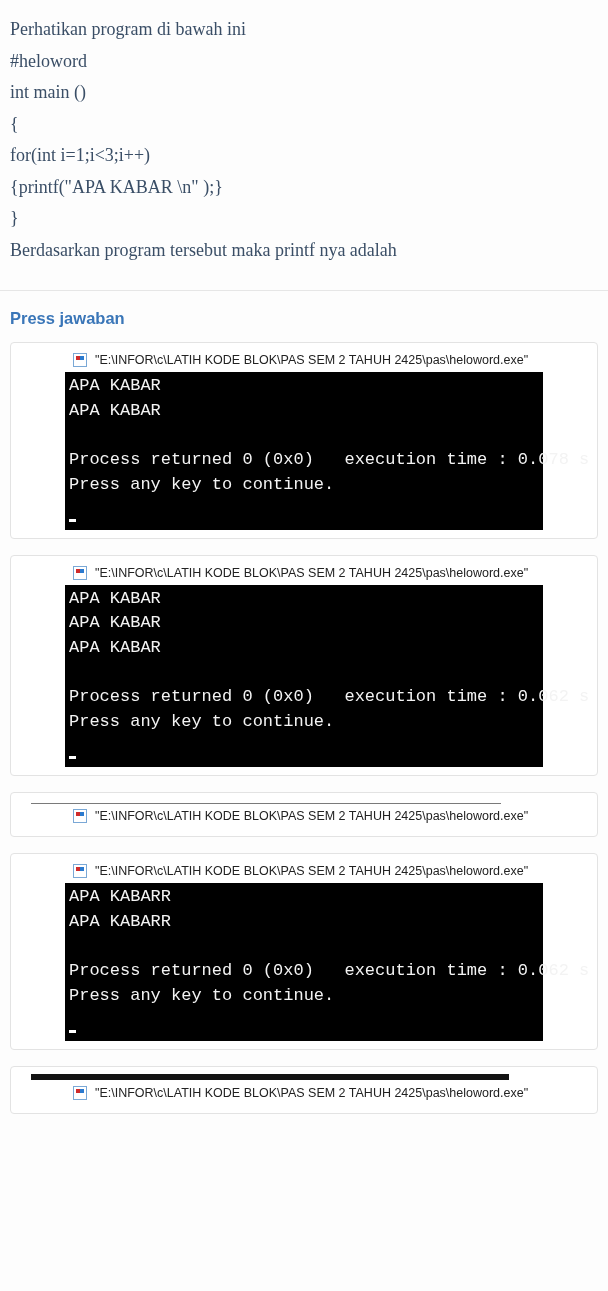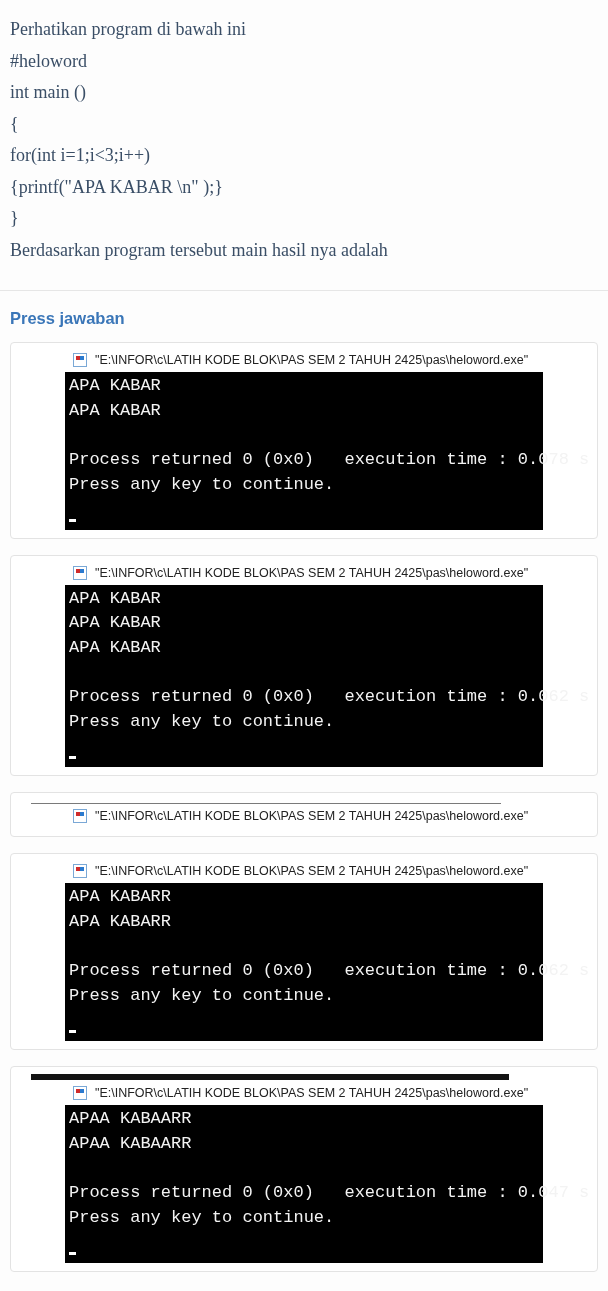--- a/index.html
+++ b/index.html
@@ -117,21 +117,21 @@
 <body>
 
 <div class="question-block">
   <div class="question-line">Perhatikan program di bawah ini</div>
   <div class="question-line">#heloword</div>
   <div class="question-line"> int main ()</div>
   <div class="question-line"> {</div>
   <div class="question-line"> for(int i=1;i&lt;3;i++)</div>
   <div class="question-line"> {printf("APA KABAR \n" );}</div>
   <div class="question-line"> }</div>
-  <div class="question-line"> Berdasarkan program tersebut main hasil nya adalah</div>
+  <div class="question-line"> Berdasarkan program tersebut maka printf nya adalah</div>
 </div>
 
 <div class="divider"></div>
 
 <div class="answers-section">
   <div class="answers-heading">Press jawaban</div>
 
   <div class="option-card">
     <div class="card-inner">
       <div class="console-window">
@@ -198,24 +198,17 @@
   </div>
 
   <div class="option-card">
     <div class="card-inner">
       <div class="top-dark-strip"></div>
       <div class="console-window">
         <div class="console-titlebar">
           <span class="title-icon"></span>
           <span>"E:\INFOR\c\LATIH KODE BLOK\PAS SEM 2 TAHUH 2425\pas\heloword.exe"</span>
         </div>
-        <div class="console-body"><span>APAA KABAARR</span>
-<span>APAA KABAARR</span>
-
-<span>Process returned 0 (0x0)   execution time : 0.047 s</span>
-<span>Press any key to continue.</span>
-<span class="cursor-blk"></span>
+      </div>
+    </div>
+  </div>
+
 </div>
-      </div>
-    </div>
-  </div>
-
-</div>
 
 </body></html>

